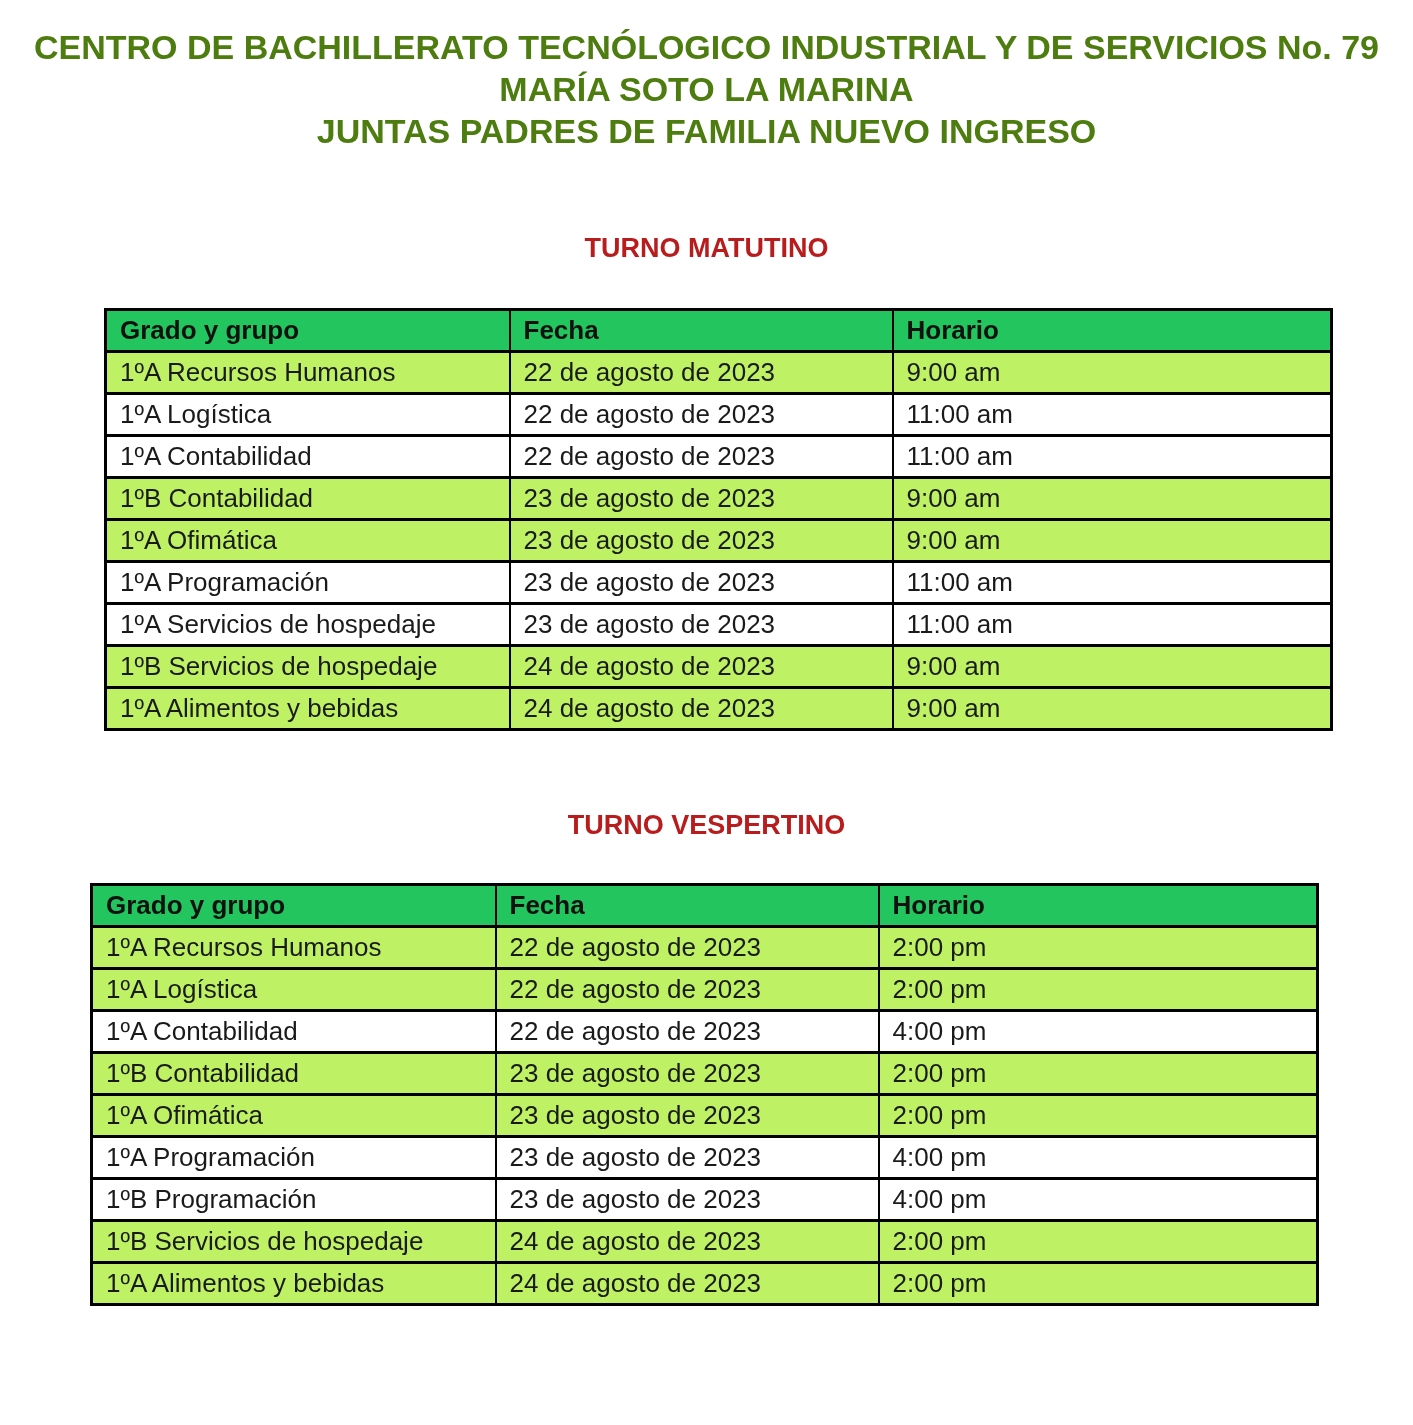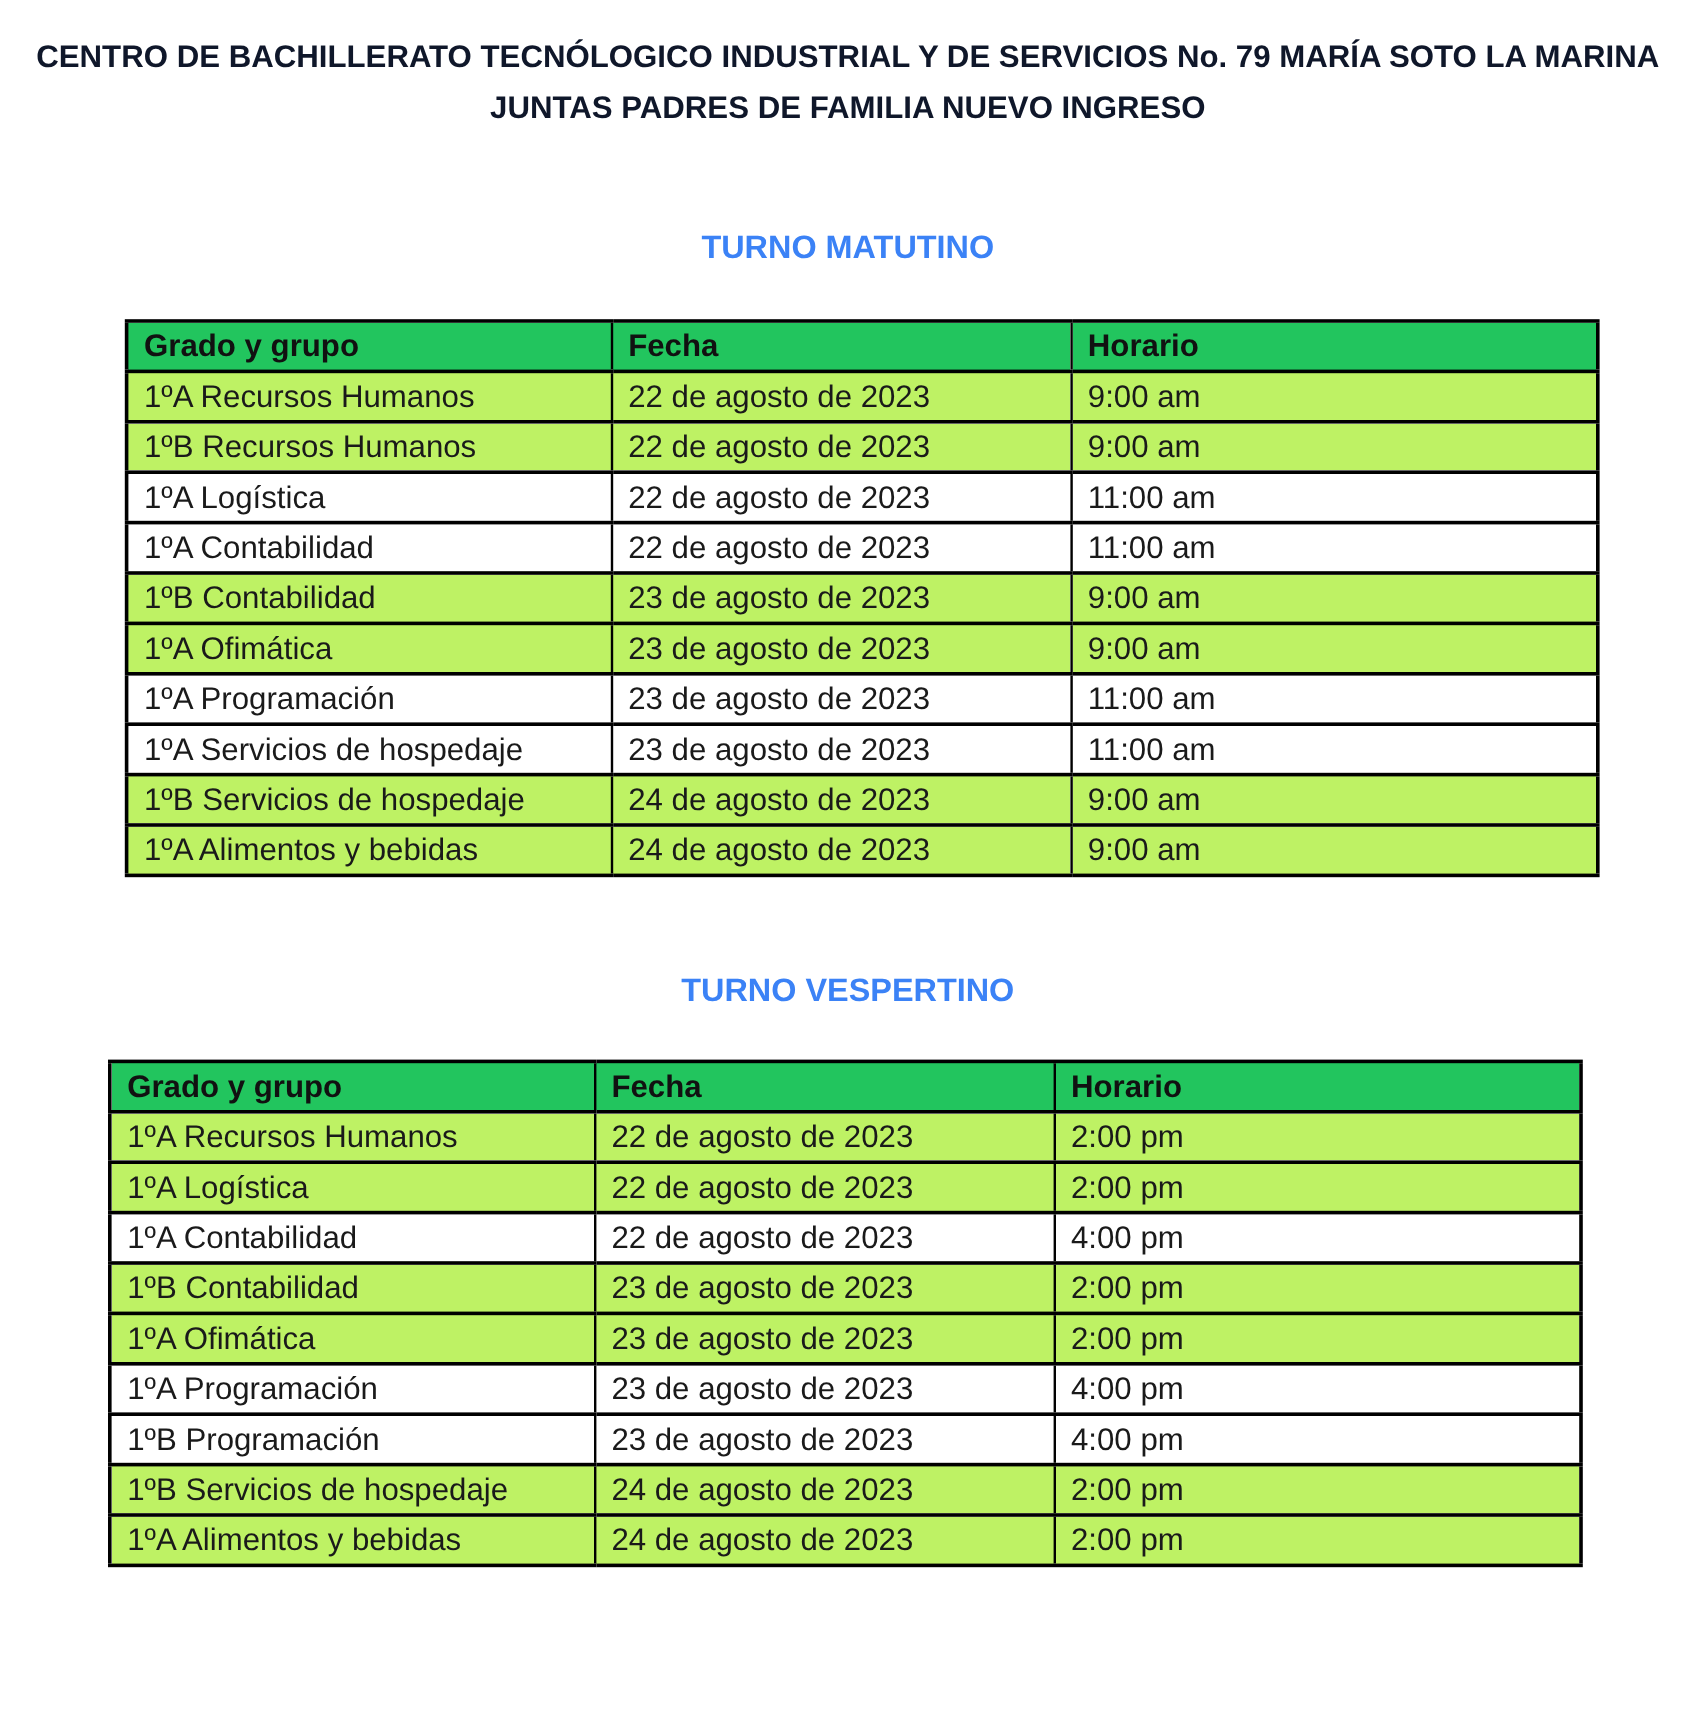--- a/index.html
+++ b/index.html
@@ -11,31 +11,31 @@
     width: 1413px;
     height: 1425px;
     overflow: hidden;
     font-family: "Liberation Sans", "DejaVu Sans", sans-serif;
     color: #1a1a1a;
   }
   .doc-header {
     padding-top: 26px;
     text-align: center;
     font-weight: bold;
-    font-size: 26px;
+    font-size: 34px;
     line-height: 42px;
-    color: #0f172a;
+    color: #4d7c0f;
   }
   .turno-heading {
     margin: 0;
     text-align: center;
     font-weight: bold;
     font-size: 27px;
     line-height: 30px;
-    color: #3b82f6;
+    color: #b91c1c;
   }
   #heading-matutino { margin-top: 81px; }
   #heading-vespertino { margin-top: 79px; }
 
   table.schedule {
     border-collapse: collapse;
     table-layout: fixed;
     width: 1226px;
     font-size: 26px;
   }
@@ -91,25 +91,20 @@
         <th>Fecha</th>
         <th>Horario</th>
       </tr>
     </thead>
     <tbody>
         <tr class="shaded">
           <td>1ºA Recursos Humanos</td>
           <td>22 de agosto de 2023</td>
           <td>9:00 am</td>
         </tr>
-        <tr class="shaded">
-          <td>1ºB Recursos Humanos</td>
-          <td>22 de agosto de 2023</td>
-          <td>9:00 am</td>
-        </tr>
         <tr>
           <td>1ºA Logística</td>
           <td>22 de agosto de 2023</td>
           <td>11:00 am</td>
         </tr>
         <tr>
           <td>1ºA Contabilidad</td>
           <td>22 de agosto de 2023</td>
           <td>11:00 am</td>
         </tr>

